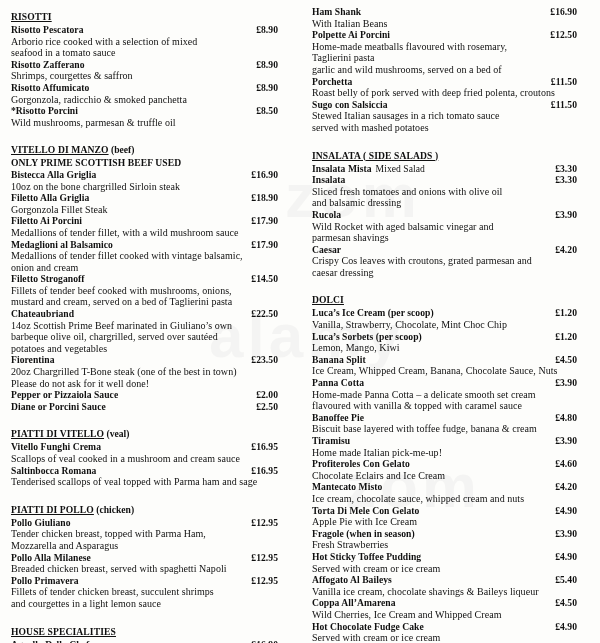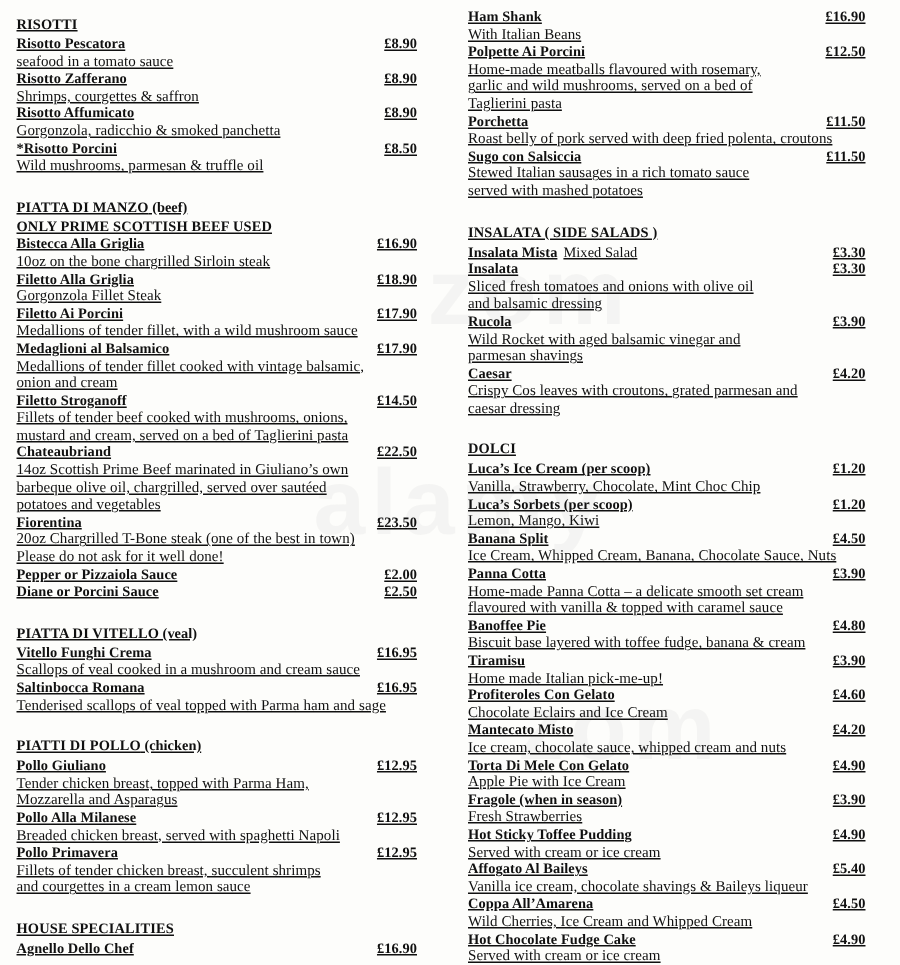--- a/index.html
+++ b/index.html
@@ -49,21 +49,21 @@
   .column {
     position: relative;
     z-index: 1;
     width: 300px;
     padding: 0 22px 0 11px;
   }
   .column.right {
     padding: 0 23px 0 12px;
   }
 
-  .section { margin: 0; text-decoration: underline; }
+  .section { margin: 0; }
   .section + .section { margin-top: 11px; }
 
   .section-head {
     font-weight: bold;
     font-size: 9.6px;
     line-height: 11.6px;
     text-decoration: underline;
     text-underline-offset: 1px;
     display: inline-block;
     white-space: nowrap;
@@ -115,31 +115,31 @@
   <div id="watermark">
     <span class="wm1">zom</span>
     <span class="wm2">alamy</span>
     <span class="wm3">zom</span>
   </div>
 
   <div class="column left" id="col-left">
       <div class="section"><div class="section-head">RISOTTI</div><div class="item-row">
           <div class="item-name"><span>Risotto Pescatora</span></div>
           <div class="item-price">£8.90</div>
-        </div><div class="desc">seafood in a tomato sauce</div><div class="item-row">
+        </div><div class="desc">Arborio rice cooked with a selection of mixed</div><div class="desc">seafood in a tomato sauce</div><div class="item-row">
           <div class="item-name"><span>Risotto Zafferano</span></div>
           <div class="item-price">£8.90</div>
         </div><div class="desc">Shrimps, courgettes &amp; saffron</div><div class="item-row">
           <div class="item-name"><span>Risotto Affumicato</span></div>
           <div class="item-price">£8.90</div>
         </div><div class="desc">Gorgonzola, radicchio &amp; smoked panchetta</div><div class="item-row">
           <div class="item-name"><span>*Risotto Porcini</span></div>
           <div class="item-price">£8.50</div>
         </div><div class="desc">Wild mushrooms, parmesan &amp; truffle oil</div></div>
-      <div class="section"><div class="section-head">PIATTA DI MANZO</div><span class="nodec" style="font-weight: bold; font-size: 9.6px;"> (beef)</span><div class="section-sub">ONLY PRIME SCOTTISH BEEF USED</div><div class="item-row">
+      <div class="section"><div class="section-head">VITELLO DI MANZO</div><span class="nodec" style="font-weight: bold; font-size: 9.6px;"> (beef)</span><div class="section-sub">ONLY PRIME SCOTTISH BEEF USED</div><div class="item-row">
           <div class="item-name"><span>Bistecca Alla Griglia</span></div>
           <div class="item-price">£16.90</div>
         </div><div class="desc">10oz on the bone chargrilled Sirloin steak</div><div class="item-row">
           <div class="item-name"><span>Filetto Alla Griglia</span></div>
           <div class="item-price">£18.90</div>
         </div><div class="desc">Gorgonzola Fillet Steak</div><div class="item-row">
           <div class="item-name"><span>Filetto Ai Porcini</span></div>
           <div class="item-price">£17.90</div>
         </div><div class="desc">Medallions of tender fillet, with a wild mushroom sauce</div><div class="item-row">
           <div class="item-name"><span>Medaglioni al Balsamico</span></div>
@@ -153,56 +153,56 @@
         </div><div class="desc">14oz Scottish Prime Beef marinated in Giuliano’s own</div><div class="desc">barbeque olive oil, chargrilled, served over sautéed</div><div class="desc">potatoes and vegetables</div><div class="item-row">
           <div class="item-name"><span>Fiorentina</span></div>
           <div class="item-price">£23.50</div>
         </div><div class="desc">20oz Chargrilled T-Bone steak (one of the best in town)</div><div class="desc">Please do not ask for it well done!</div><div class="item-row">
           <div class="item-name"><span>Pepper or Pizzaiola Sauce</span></div>
           <div class="item-price">£2.00</div>
         </div><div class="item-row">
           <div class="item-name"><span>Diane or Porcini Sauce</span></div>
           <div class="item-price">£2.50</div>
         </div></div>
-      <div class="section"><div class="section-head">PIATTA DI VITELLO</div><span class="nodec" style="font-weight: bold; font-size: 9.6px;"> (veal)</span><div class="item-row">
+      <div class="section"><div class="section-head">PIATTI DI VITELLO</div><span class="nodec" style="font-weight: bold; font-size: 9.6px;"> (veal)</span><div class="item-row">
           <div class="item-name"><span>Vitello Funghi Crema</span></div>
           <div class="item-price">£16.95</div>
         </div><div class="desc">Scallops of veal cooked in a mushroom and cream sauce</div><div class="item-row">
           <div class="item-name"><span>Saltinbocca Romana</span></div>
           <div class="item-price">£16.95</div>
         </div><div class="desc">Tenderised scallops of veal topped with Parma ham and sage</div></div>
       <div class="section"><div class="section-head">PIATTI DI POLLO</div><span class="nodec" style="font-weight: bold; font-size: 9.6px;"> (chicken)</span><div class="item-row">
           <div class="item-name"><span>Pollo Giuliano</span></div>
           <div class="item-price">£12.95</div>
         </div><div class="desc">Tender chicken breast, topped with Parma Ham,</div><div class="desc">Mozzarella and Asparagus</div><div class="item-row">
           <div class="item-name"><span>Pollo Alla Milanese</span></div>
           <div class="item-price">£12.95</div>
         </div><div class="desc">Breaded chicken breast, served with spaghetti Napoli</div><div class="item-row">
           <div class="item-name"><span>Pollo Primavera</span></div>
           <div class="item-price">£12.95</div>
-        </div><div class="desc">Fillets of tender chicken breast, succulent shrimps</div><div class="desc">and courgettes in a cream lemon sauce</div></div>
+        </div><div class="desc">Fillets of tender chicken breast, succulent shrimps</div><div class="desc">and courgettes in a light lemon sauce</div></div>
       <div class="section"><div class="section-head">HOUSE SPECIALITIES</div><div class="item-row">
           <div class="item-name"><span>Agnello Dello Chef</span></div>
           <div class="item-price">£16.90</div>
         </div></div>
     </div>
   <div class="column right" id="col-right">
       <div class="section">
         <div class="item-row">
           <div class="item-name"><span>Ham Shank</span></div>
           <div class="item-price">£16.90</div>
         </div>
         <div class="desc">With Italian Beans</div>
         <div class="item-row">
           <div class="item-name"><span>Polpette Ai Porcini</span></div>
           <div class="item-price">£12.50</div>
         </div>
         <div class="desc">Home-made meatballs flavoured with rosemary,</div>
+        <div class="desc">Taglierini pasta</div>
         <div class="desc">garlic and wild mushrooms, served on a bed of</div>
-        <div class="desc">Taglierini pasta</div>
         <div class="item-row">
           <div class="item-name"><span>Porchetta</span></div>
           <div class="item-price">£11.50</div>
         </div>
         <div class="desc">Roast belly of pork served with deep fried polenta, croutons</div>
         <div class="item-row">
           <div class="item-name"><span>Sugo con Salsiccia</span></div>
           <div class="item-price">£11.50</div>
         </div>
         <div class="desc">Stewed Italian sausages in a rich tomato sauce</div>

